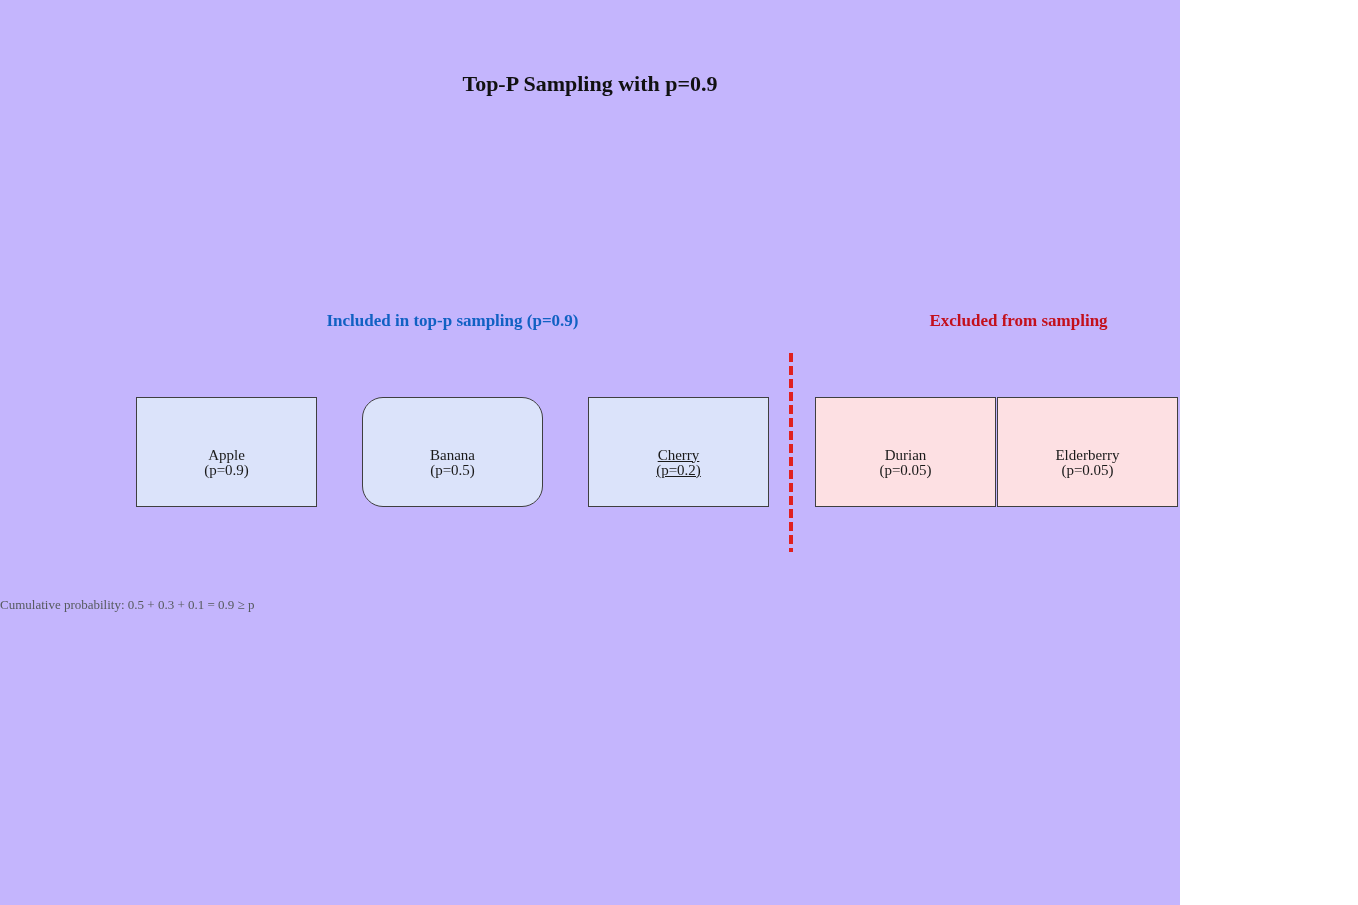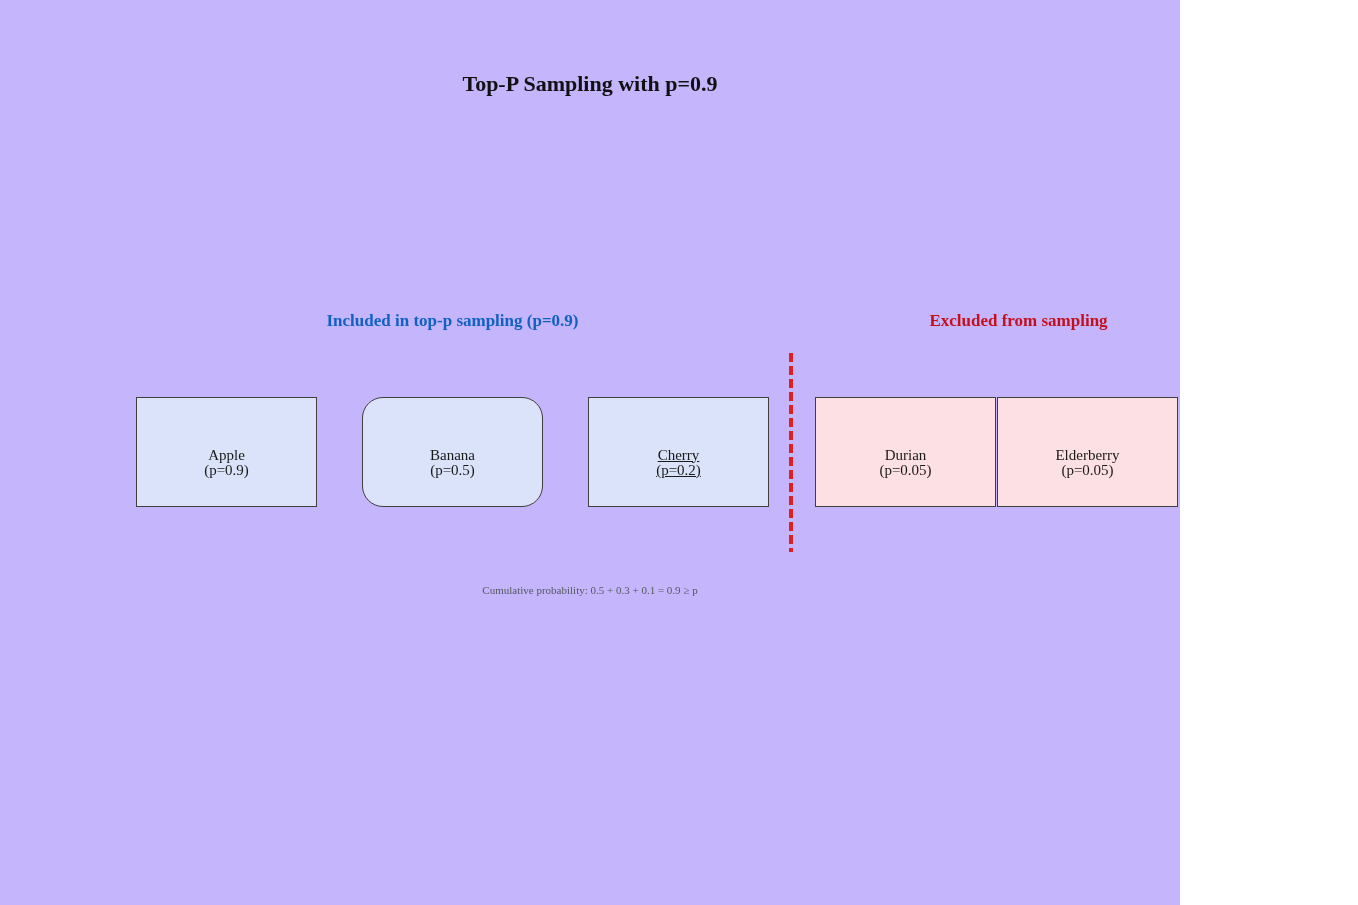--- a/index.html
+++ b/index.html
@@ -75,25 +75,25 @@
     background: repeating-linear-gradient(
       to bottom,
       #e02020 0px,
       #e02020 9px,
       transparent 9px,
       transparent 13px
     );
   }
   .caption {
     position: absolute;
-    top: 584px;
+    top: 597px;
     left: 0;
     width: 100%;
-    text-align: center;
-    font-size: 11px;
+    text-align: left;
+    font-size: 13px;
     color: #565a5e;
   }
 </style>
 </head>
 <body>
 
 <div class="canvas">
 
   <div class="diagram-title">Top-P Sampling with p=0.9</div>
 

